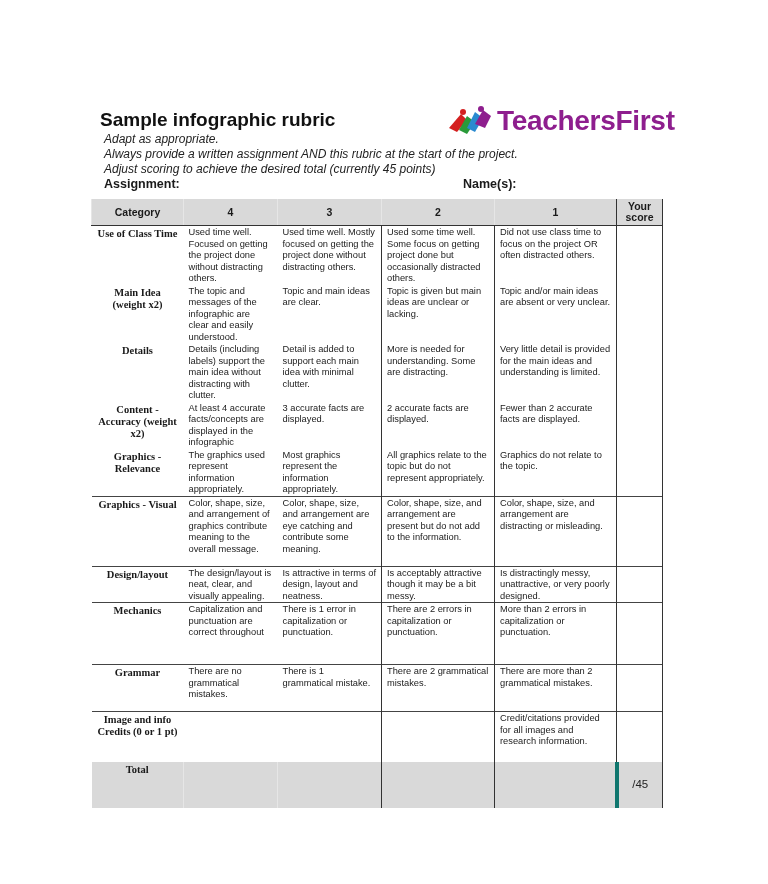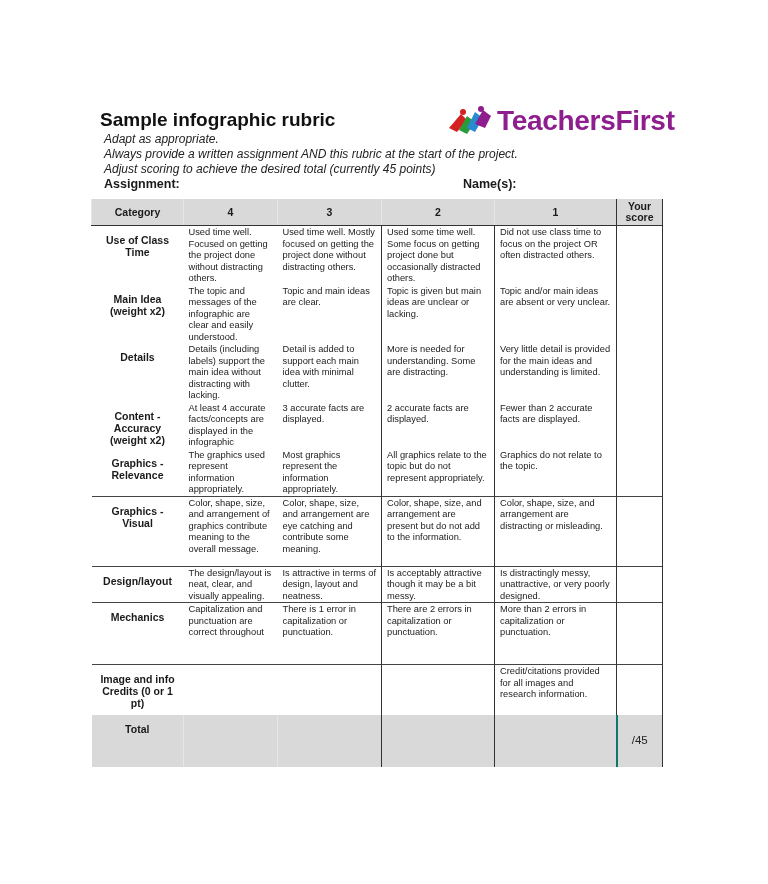--- a/index.html
+++ b/index.html
@@ -12,28 +12,28 @@
   .sub1 { top: 27px; } .sub2 { top: 42px; } .sub3 { top: 57px; }
   .assign { position: absolute; left: 13px; top: 72px; font-size: 12.5px; font-weight: bold; }
   .names { position: absolute; left: 372px; top: 72px; font-size: 12.5px; font-weight: bold; }
   .logo { position: absolute; left: 356px; top: 0px; display: flex; align-items: center; }
   .logo-text { font-size: 28px; font-weight: bold; color: #8e1e8e; letter-spacing: -0.3px; margin-left: 4px; }
   table { position: absolute; left: 0; top: 94px; border-collapse: collapse; width: 571px; table-layout: fixed; }
   th { background: #d9d9d9; font-size: 10.5px; font-weight: bold; height: 26px; padding: 0; text-align: center;
        border-left: 1px solid #e6e6e6; border-bottom: 1.5px solid #333; line-height: 11px; }
   th.sc { border-left: 1px solid #333; border-right: 1px solid #333; }
   td { font-size: 9.3px; line-height: 11.5px; vertical-align: top; padding: 1px 5px 0 5px; color: #222; }
-  td.cat { font-weight: bold; font-size: 10.5px; text-align: center; line-height: 12px; padding-top: 8px; color: #1a1a1a; }
+  td.cat { font-weight: bold; font-size: 10.5px; text-align: center; line-height: 12px; padding-top: 2px; color: #1a1a1a; font-family: Liberation Serif, serif; }
   td.c2, td.c1 { border-left: 1px solid #333; }
   td.sc { border-left: 1px solid #333; border-right: 1px solid #333; }
   tr.rule td { border-top: 1px solid #444; }
   td.center { }
   tr.total td { background: #d9d9d9; border-left: 1px solid #e6e6e6; height: 44px; }
   tr.total td.c2, tr.total td.c1 { border-left: 1px solid #333; }
-  tr.total td.sc { border-left: 2px solid #0f766e; border-right: 1px solid #333; vertical-align: middle; font-size: 11.5px; text-align: center; }
+  tr.total td.sc { border-left: 4px solid #0f766e; border-right: 1px solid #333; vertical-align: middle; font-size: 11.5px; text-align: center; }
 </style>
 </head>
 <body>
 
 <div class="page">
   <div class="header">
     <div class="title">Sample infographic rubric</div>
     <div class="logo">
       <svg width="46" height="30" viewBox="0 0 46 30">
         <polygon points="2,22 14,8 20,14 10,26" fill="#d42020"></polygon>
@@ -83,21 +83,21 @@
       <tr style="height:58px">
         <td class="cat">Main Idea (weight x2)</td>
         <td>The topic and messages of the infographic are clear and easily understood.</td>
         <td>Topic and main ideas are clear.</td>
         <td class="c2">Topic is given but main ideas are unclear or lacking.</td>
         <td class="c1">Topic and/or main ideas are absent or very unclear.</td>
         <td class="sc"></td>
       </tr>
       <tr style="height:58px">
         <td class="cat">Details</td>
-        <td>Details (including labels) support the main idea without distracting with lacking.</td>
+        <td>Details (including labels) support the main idea without distracting with clutter.</td>
         <td>Detail is added to support each main idea with minimal clutter.</td>
         <td class="c2">More is needed for understanding. Some are distracting.</td>
         <td class="c1">Very little detail is provided for the main ideas and understanding is limited.</td>
         <td class="sc"></td>
       </tr>
       <tr style="height:47px">
         <td class="cat">Content - Accuracy (weight x2)</td>
         <td>At least 4 accurate facts/concepts are displayed in the infographic</td>
         <td>3 accurate facts are displayed.</td>
         <td class="c2">2 accurate facts are displayed.</td>
@@ -129,20 +129,28 @@
         <td class="sc"></td>
       </tr>
       <tr class="rule" style="height:62px">
         <td class="cat">Mechanics</td>
         <td>Capitalization and punctuation are correct throughout</td>
         <td>There is 1 error in capitalization or punctuation.</td>
         <td class="c2">There are 2 errors in capitalization or punctuation.</td>
         <td class="c1">More than 2 errors in capitalization or punctuation.</td>
         <td class="sc"></td>
       </tr>
+      <tr class="rule" style="height:47px">
+        <td class="cat">Grammar</td>
+        <td>There are no grammatical mistakes.</td>
+        <td>There is 1 grammatical mistake.</td>
+        <td class="c2">There are 2 grammatical mistakes.</td>
+        <td class="c1">There are more than 2 grammatical mistakes.</td>
+        <td class="sc"></td>
+      </tr>
       <tr class="rule" style="height:50px">
         <td class="cat">Image and info Credits (0 or 1 pt)</td>
         <td></td>
         <td></td>
         <td class="c2"></td>
         <td class="c1">Credit/citations provided for all images and research information.</td>
         <td class="sc"></td>
       </tr>
       <tr class="total">
         <td class="cat" style="border-left:none">Total</td>

